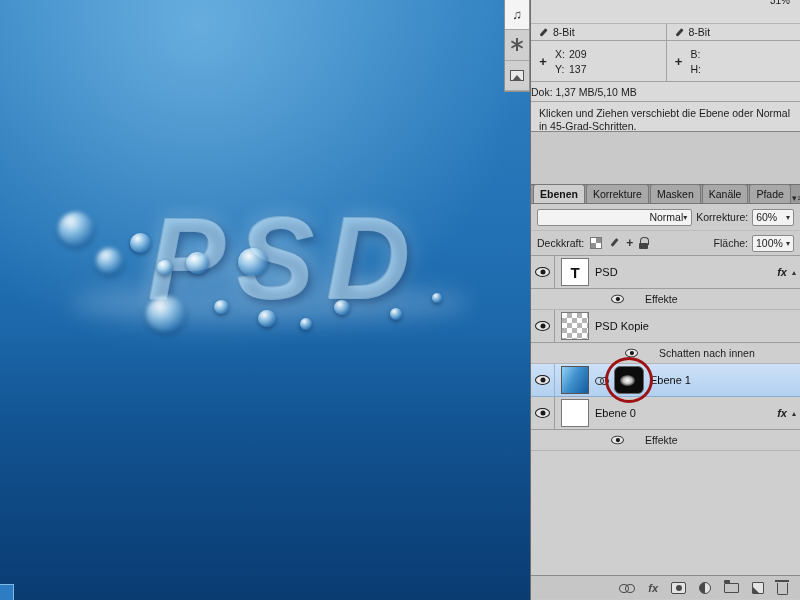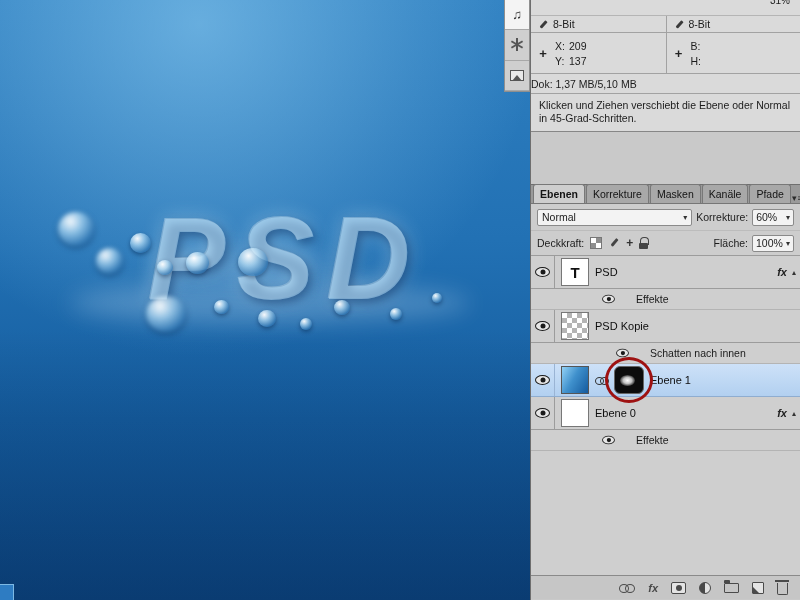--- a/index.html
+++ b/index.html
@@ -31,21 +31,21 @@
   .snowflake::before,.snowflake::after { content:''; position:absolute; left:0; top:0; width:2px; height:13px; background:#555; }
   .snowflake::before { transform:rotate(60deg); } .snowflake::after { transform:rotate(-60deg); }
   .img-icon { width:14px; height:11px; border:1.5px solid #555; position:relative; overflow:hidden; background:#e9e9e9; }
   .img-icon::after { content:''; position:absolute; left:1px; bottom:-1px; border-left:5px solid transparent; border-right:5px solid transparent; border-bottom:6px solid #555; }
 
   
   .right-col { position:absolute; left:530px; top:0; width:270px; height:600px; background:#c9c9c9; border-left:1px solid #6e6e6e; }
 
   
   .info-panel { position:relative; height:132px; background:#dadada; border-bottom:1px solid #868686; font-size:10.5px; color:#1c1c1c; }
-  .ip-clip { height:16px; overflow:hidden; position:relative; border-bottom:1px solid #b5b5b5;text-align:center; }
+  .ip-clip { height:24px; overflow:hidden; position:relative; border-bottom:1px solid #b5b5b5;text-align:center; }
   .ip-frag { position:absolute; right:10px; top:-5px; font-size:10px; }
   .ip-depth { height:16px; display:flex; align-items:center; }
   .ip-depth .half { width:50%; display:flex; align-items:center; gap:5px; padding-left:8px; height:100%; }
   .ip-depth .half.right { border-left:1px solid #a2a2a2; }
   .ip-div { border-bottom:1px solid #a2a2a2; }
   .ip-xy { height:40px; display:flex; }
   .ip-xy .half { width:50%; display:flex; align-items:center; gap:6px; padding-left:6px; height:100%; }
   .ip-xy .half.right { border-left:1px solid #a2a2a2; }
   .cross { font-weight:bold; font-size:13px; color:#222; width:12px; text-align:center; }
   .xy-grid { display:grid; grid-template-columns:14px 34px; row-gap:3px; }
@@ -60,37 +60,37 @@
   
   .layers-panel { height:415px; display:flex; flex-direction:column; background:#cfcfcf; }
   .tab-bar { height:20px; background:#9a9a9a; border-top:1px solid #6f6f6f; border-bottom:1px solid #767676; display:flex; align-items:flex-end; padding-left:2px; }
   .tab { font-size:10.5px; padding:3px 6px 3px; background:#a8a8a8; border:1px solid #787878; border-bottom:none; border-radius:3px 3px 0 0; margin-right:1px; color:#141414; white-space:nowrap; }
   .tab.active { background:#cecece; font-weight:bold; }
   .tab-menu { margin-left:auto; width:24px; text-align:center; font-size:9px; color:#2a2a2a; letter-spacing:1px; }
 
   .ctrl-row { display:flex; align-items:center; padding:0 6px; background:#cdcdcd; font-size:10.5px; color:#1c1c1c; gap:4px; }
   .ctrl-row.r1 { height:27px; border-bottom:1px solid #bcbcbc; }
   .ctrl-row.r2 { height:25px; border-bottom:1px solid #9c9c9c; }
-  .select-box { width:156px; height:17px; background:#f3f3f3; border:1px solid #8a8a8a; border-radius:2px; display:flex; align-items:center; justify-content:space-between; padding:0 4px; }
+  .select-box { width:156px; height:17px; background:#f3f3f3; border:1px solid #8a8a8a; border-radius:2px; display:flex; align-items:center; justify-content:flex-end; padding:0 4px; }
   .value-box { width:42px; height:17px; background:#f3f3f3; border:1px solid #8a8a8a; border-radius:2px; display:flex; align-items:center; justify-content:space-between; padding:0 3px; }
   .arrow { font-size:8px; color:#333; }
   .push { margin-left:auto; }
   .lock-icons { display:flex; align-items:center; gap:6px; margin-left:2px; }
   .checker12 { width:12px; height:12px; border:1px solid #777; background: conic-gradient(#8e8e8e 0 25%, #fff 0 50%, #8e8e8e 0 75%, #fff 0); display:inline-block; }
   .brush { width:12px; height:12px; position:relative; display:inline-block; }
   .brush::before { content:''; position:absolute; left:5px; top:1px; width:3px; height:9px; background:#444; border-radius:1px 1px 2px 2px; transform:rotate(40deg); }
   .movep { font-weight:bold; font-size:12px; color:#333; }
   .lockpad { width:9px; height:12px; position:relative; display:inline-block; }
   .lockpad::before { content:''; position:absolute; left:1px; top:0; width:7px; height:7px; border:1.5px solid #444; border-bottom:none; border-radius:4px 4px 0 0; }
   .lockpad::after { content:''; position:absolute; left:0; bottom:0; width:9px; height:6px; background:#444; border-radius:1px; }
 
   .layer-list { flex:1; background:#cfcfcf; overflow:visible; }
   .lrow { display:flex; align-items:center; border-bottom:1px solid #9c9c9c; position:relative; }
   .lrow.main { height:33px; gap:6px; }
-  .lrow.sub { height:21px; border-bottom:1px solid #b4b4b4; gap:20px; font-size:10.5px; color:#1a1a1a; }
+  .lrow.sub { height:21px; border-bottom:1px solid #b4b4b4; gap:20px; font-size:10.5px; color:#1a1a1a;padding-left:9px; }
   .lrow.sub .ind1 { width:50px; } .lrow.sub .ind2 { width:64px; }
   .eye-cell { width:24px; align-self:stretch; border-right:1px solid #9c9c9c; display:flex; align-items:center; justify-content:center; }
   .eye { width:15px; height:10px; border:1px solid #1a1a1a; border-radius:50%; position:relative; display:inline-block; background:#e6e6e6; }
   .eye::after { content:''; position:absolute; left:50%; top:50%; transform:translate(-50%,-50%); width:5px; height:5px; border-radius:50%; background:#1a1a1a; }
   .eye.small { transform:scale(0.85); }
   .thumb { width:28px; height:28px; border:1px solid #777; background:#fff; display:flex; align-items:center; justify-content:center; flex:0 0 auto; }
   .thumb.text-t { font-weight:bold; font-size:15px; color:#111; }
   .thumb.checker { background: repeating-conic-gradient(#b4b4b4 0% 25%, #ffffff 0% 50%) 0 0 / 10px 10px; }
   .thumb.blue { background: linear-gradient(120deg, #93d2f6 0%, #3f90cc 45%, #145a9e 100%); border-color:#555; }
   .mask-wrap { position:relative; width:30px; height:28px; flex:0 0 auto; }

